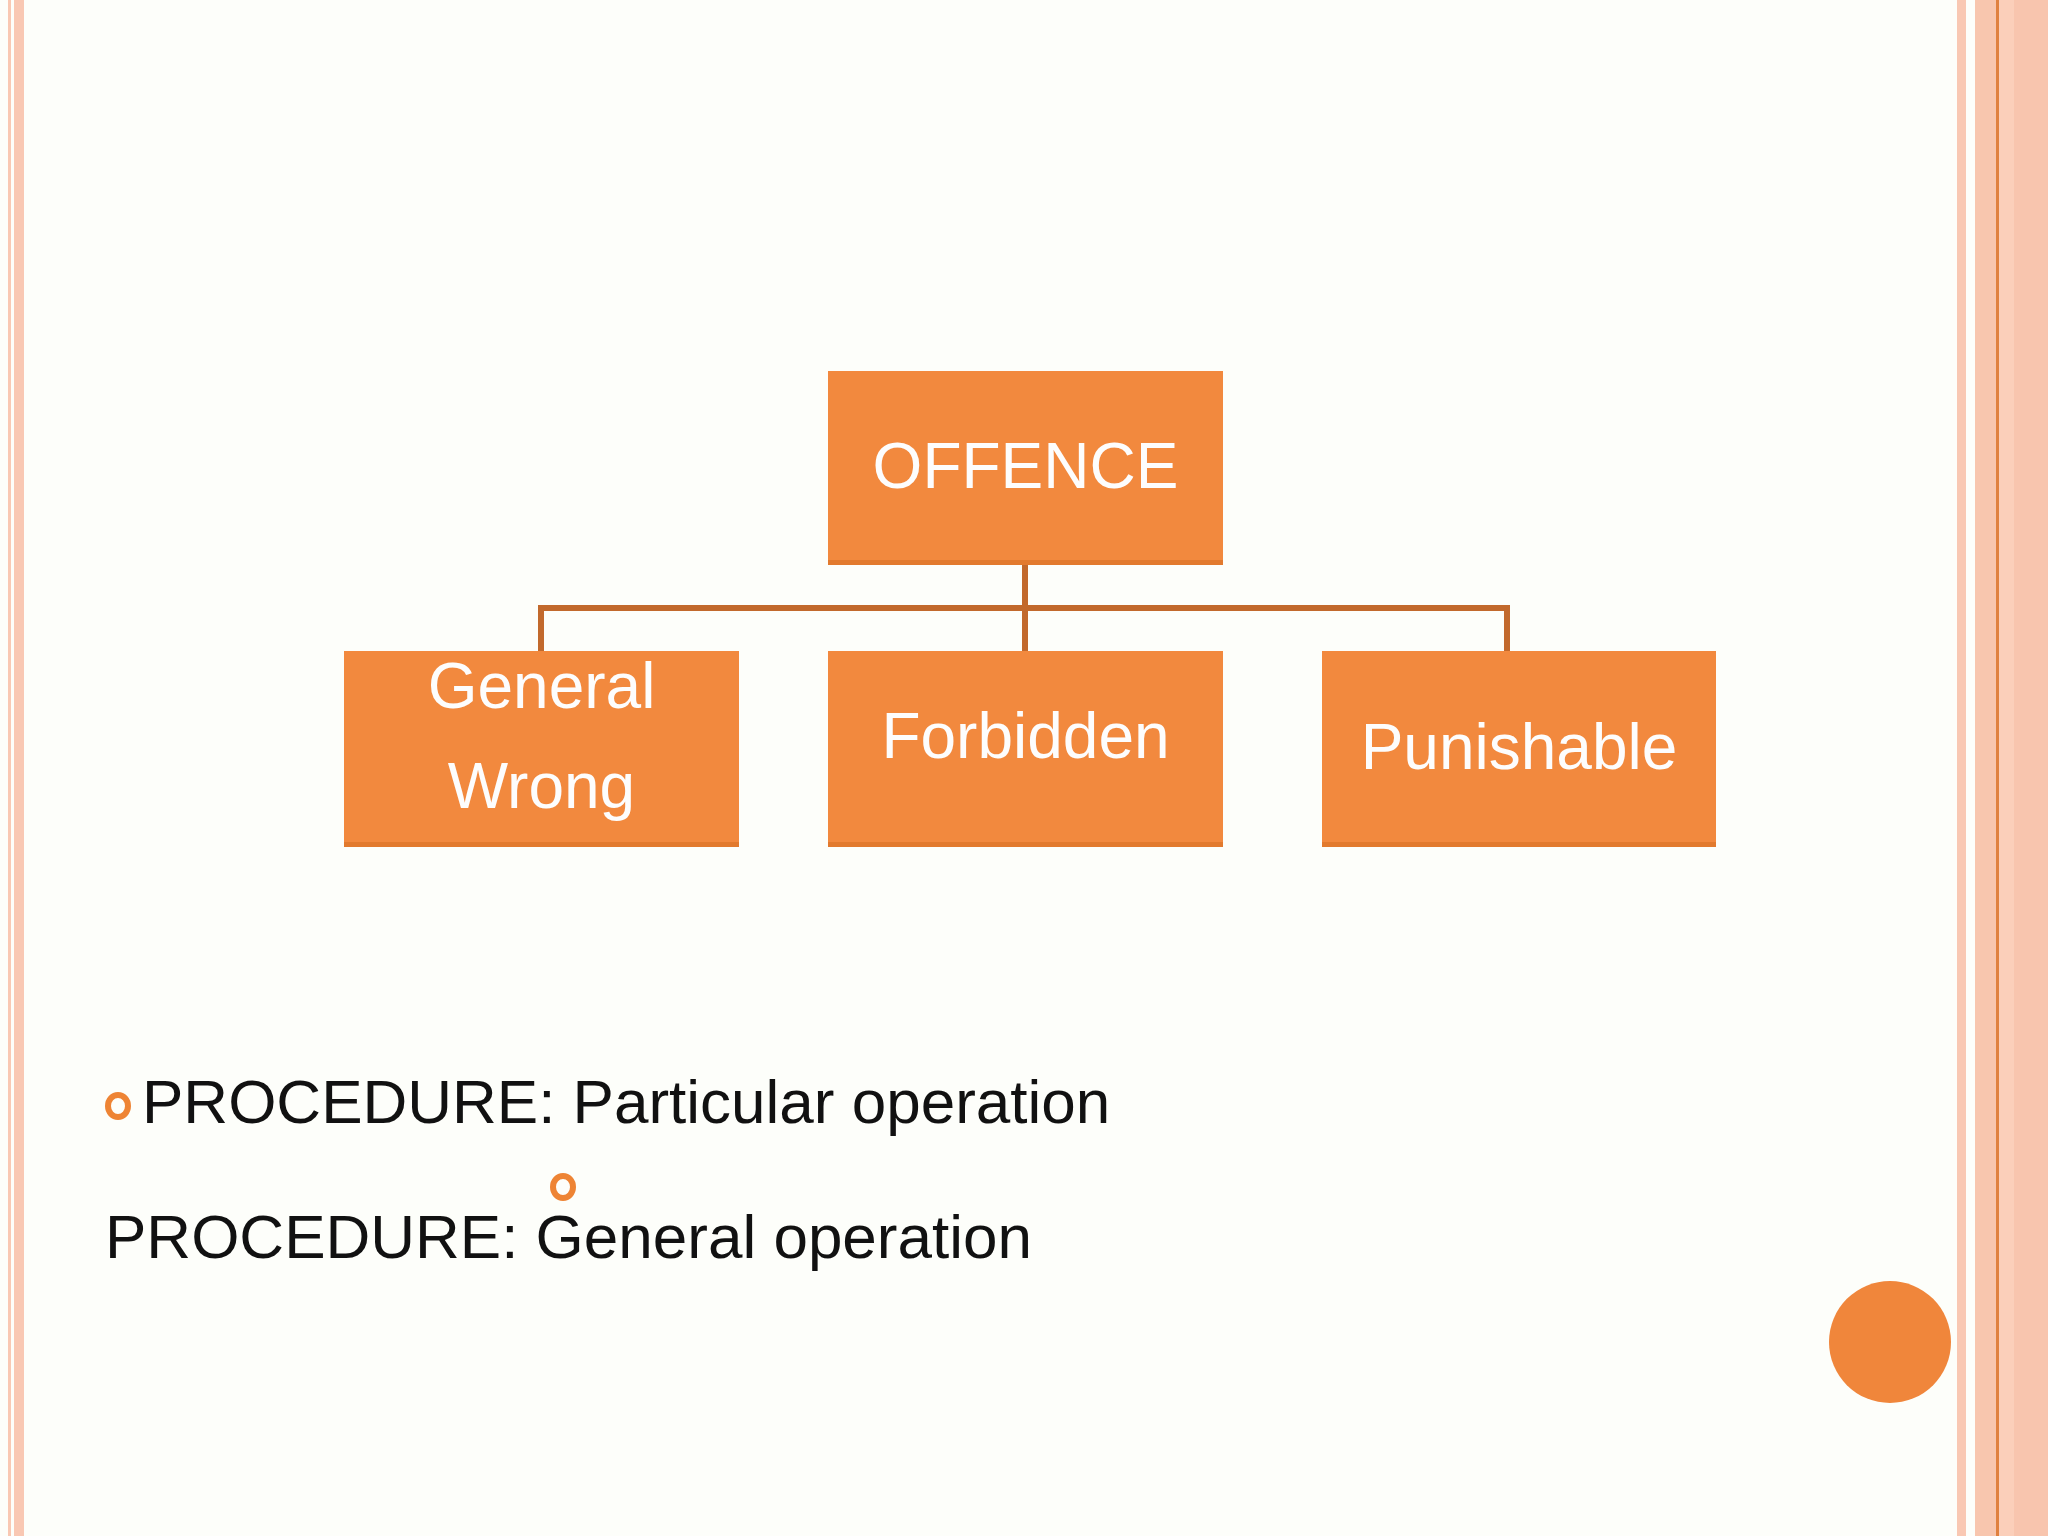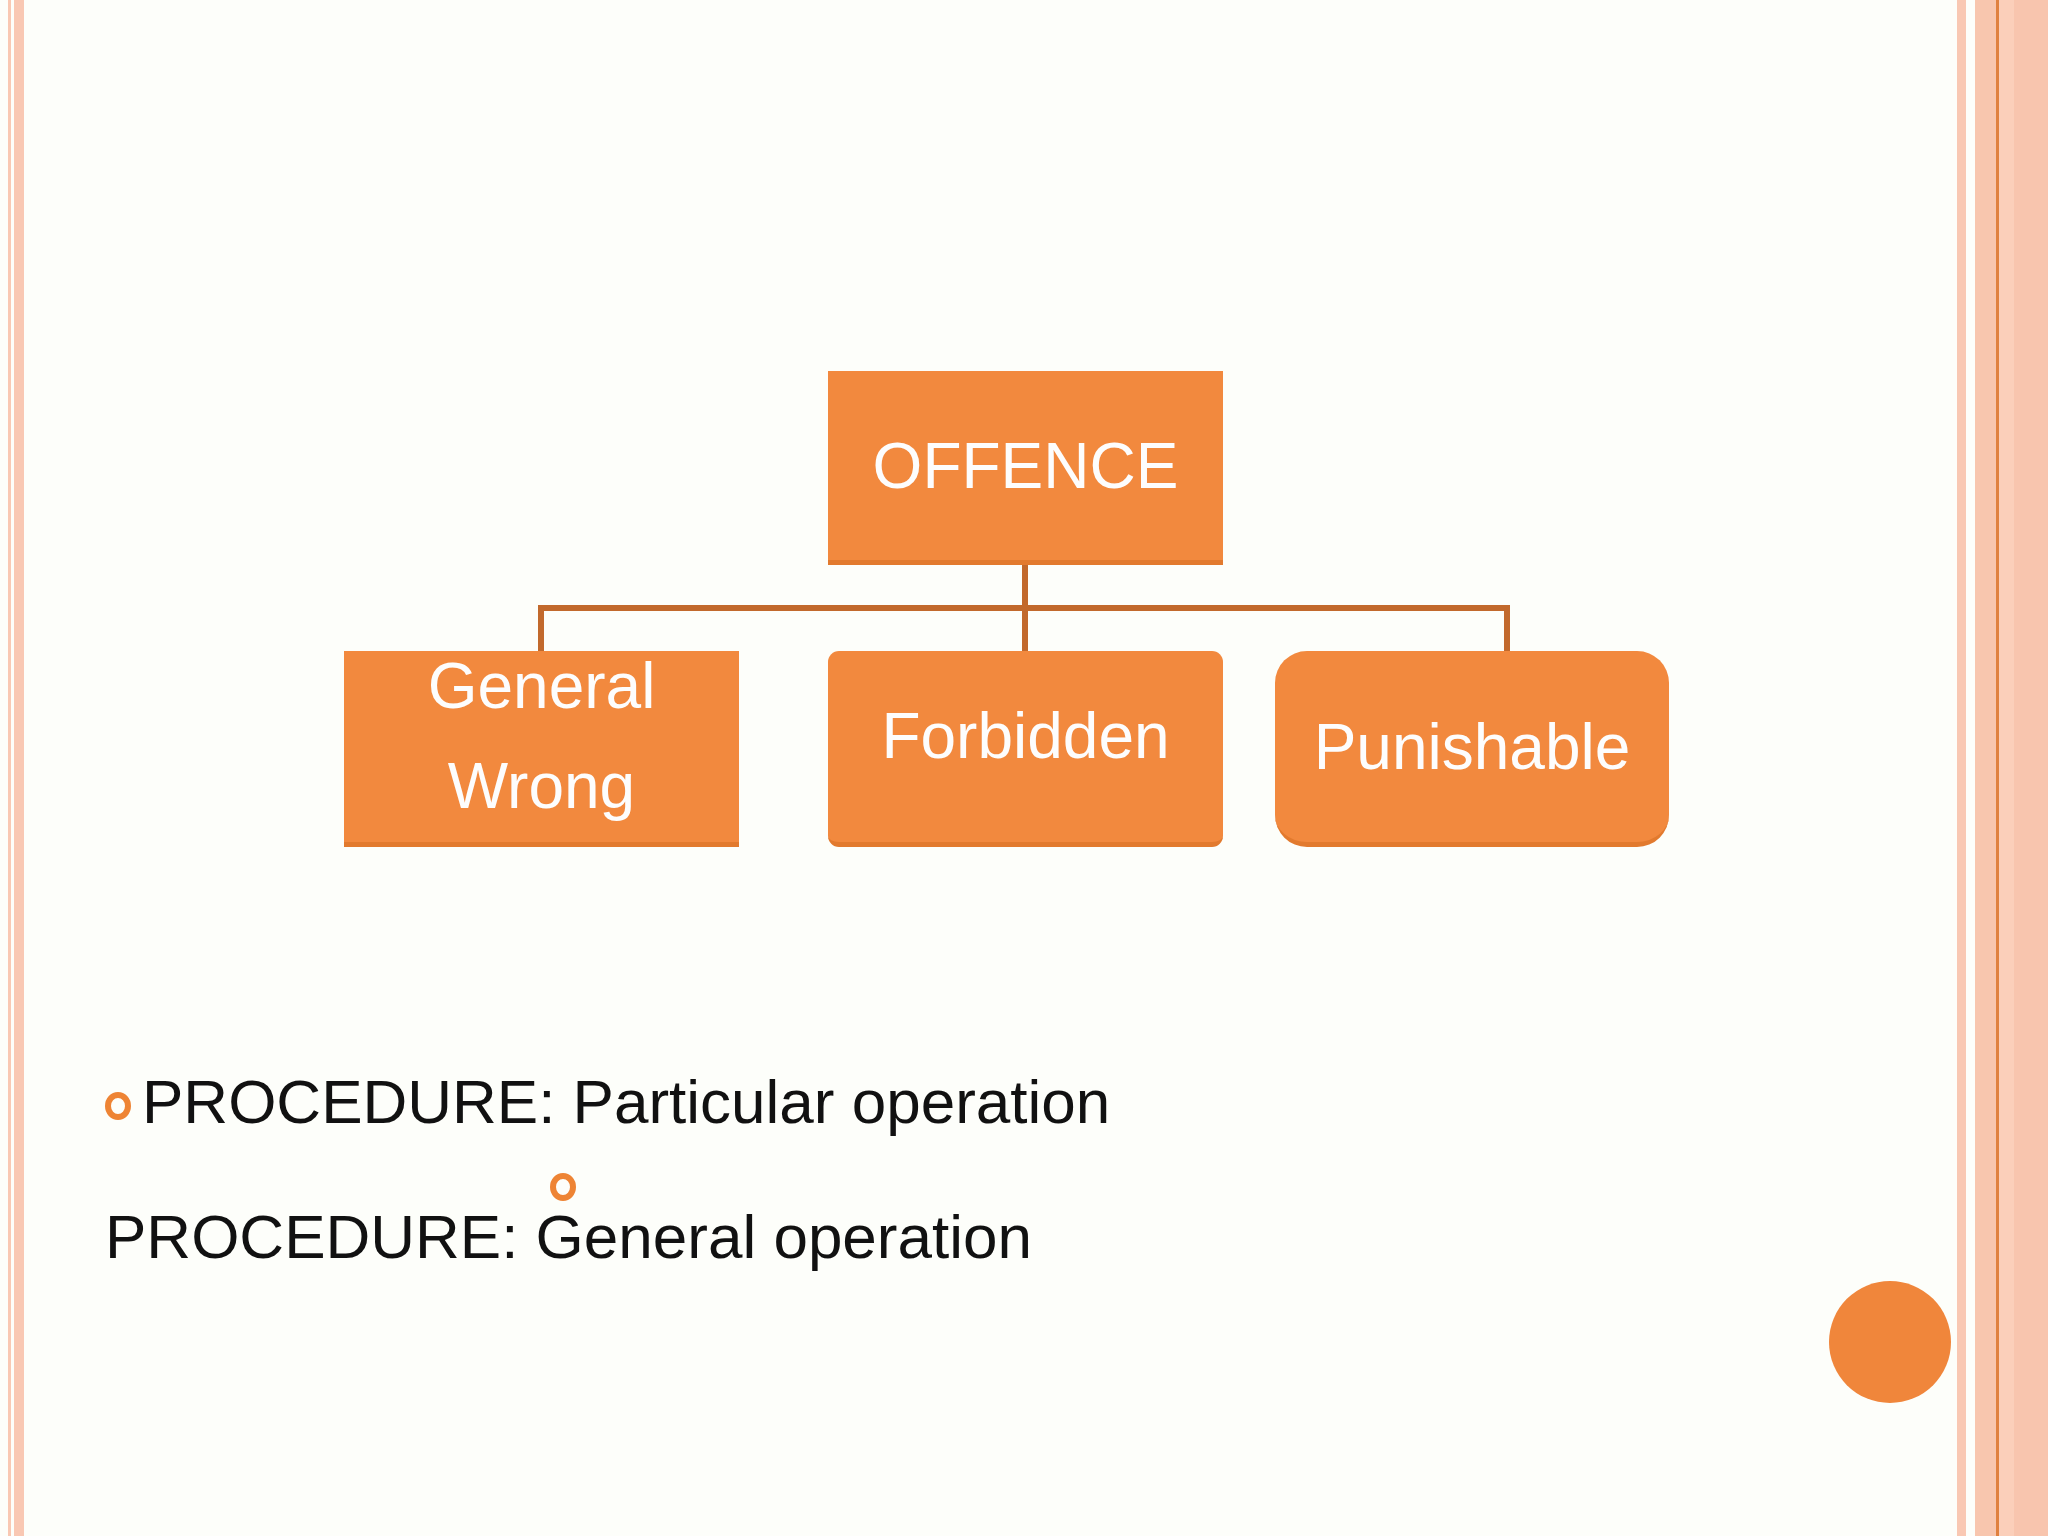--- a/index.html
+++ b/index.html
@@ -34,22 +34,22 @@
     align-items: center;
     justify-content: center;
     color: var(--text-light);
     font-size: 64px;
     line-height: 100px;
     text-align: center;
   }
   .node-root      { left: 828px;  top: 371px; width: 395px; height: 194px; }
   .node-child     { top: 651px; height: 196px; }
   .node-public    { left: 344px;  width: 395px; padding-bottom: 22px; }
-  .node-forbidden { left: 828px;  width: 395px; padding-bottom: 22px; border-radius: 11px; }
-  .node-punish    { left: 1275px; width: 394px; border-radius: 32px; }
+  .node-forbidden { left: 828px;  width: 395px; padding-bottom: 22px; }
+  .node-punish    { left: 1322px; width: 394px; }
 
   
   .conn { position: absolute; background: var(--connector); }
   .conn-root-drop  { left: 1022px; top: 565px; width: 6px;   height: 86px; }
   .conn-horizontal { left: 538px;  top: 605px; width: 972px; height: 6px; }
   .conn-drop-left  { left: 538px;  top: 605px; width: 6px;   height: 46px; }
   .conn-drop-right { left: 1504px; top: 605px; width: 6px;   height: 46px; }
 
   
   .bullet-row {

